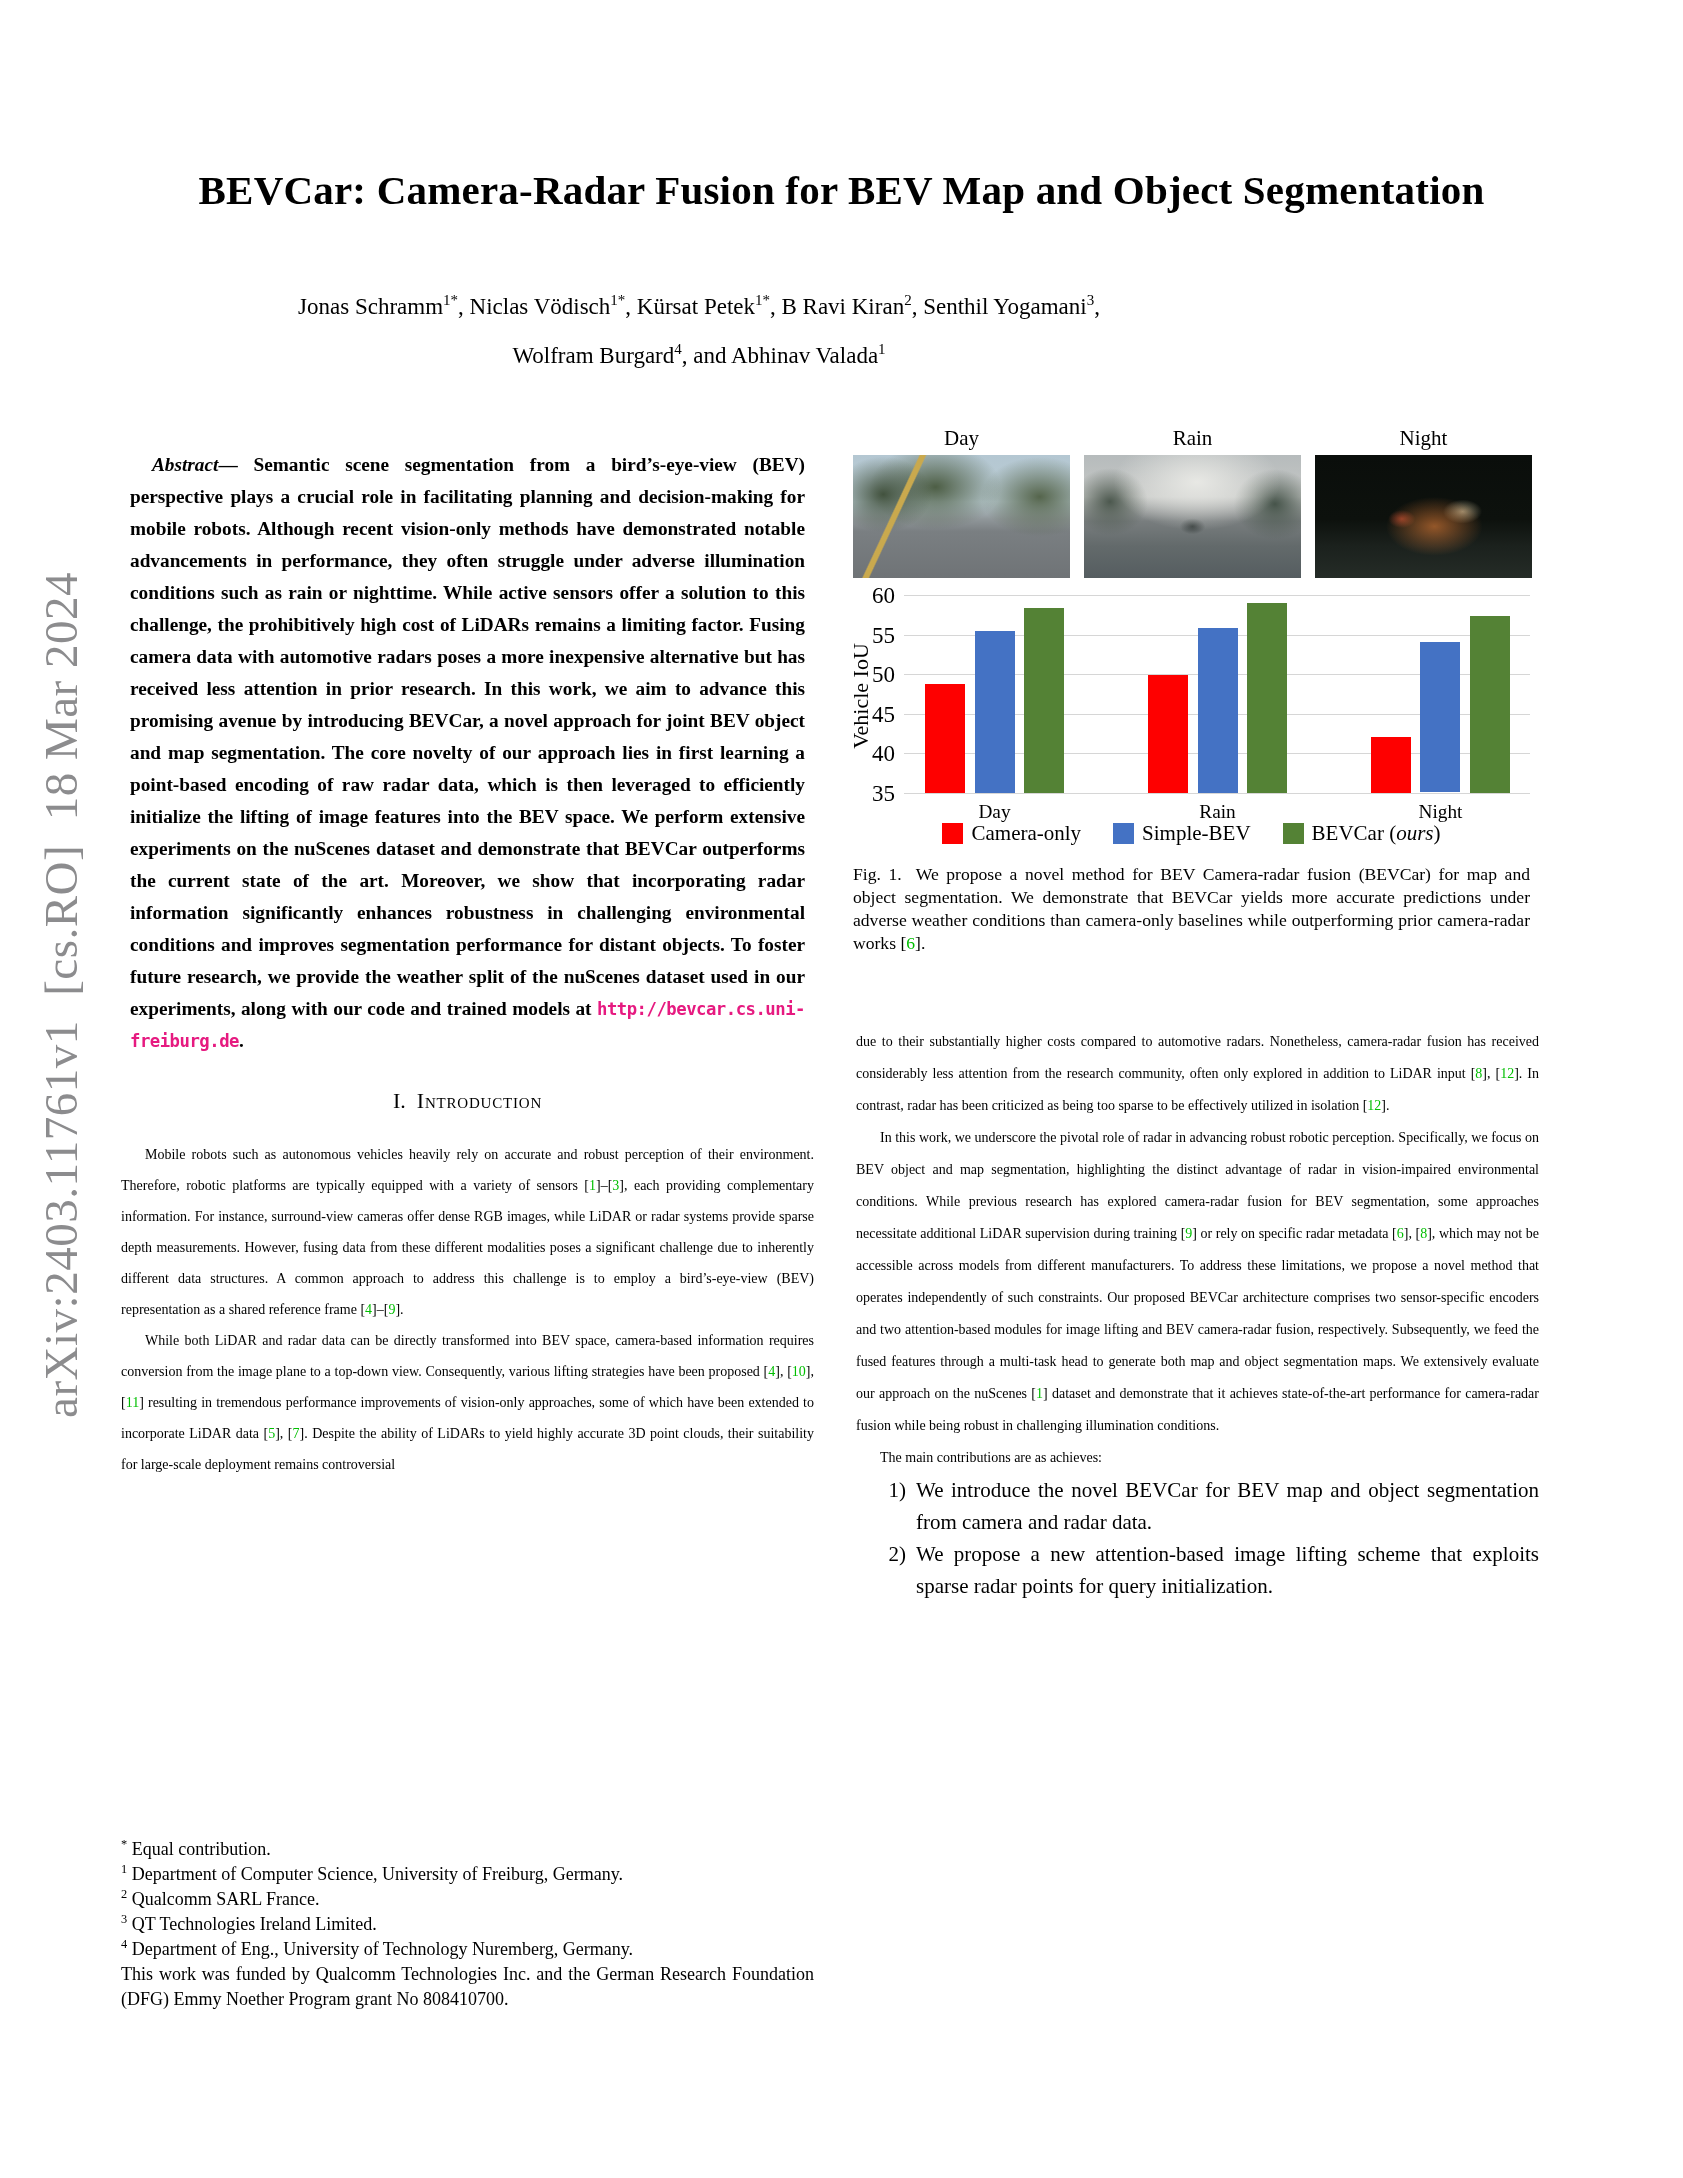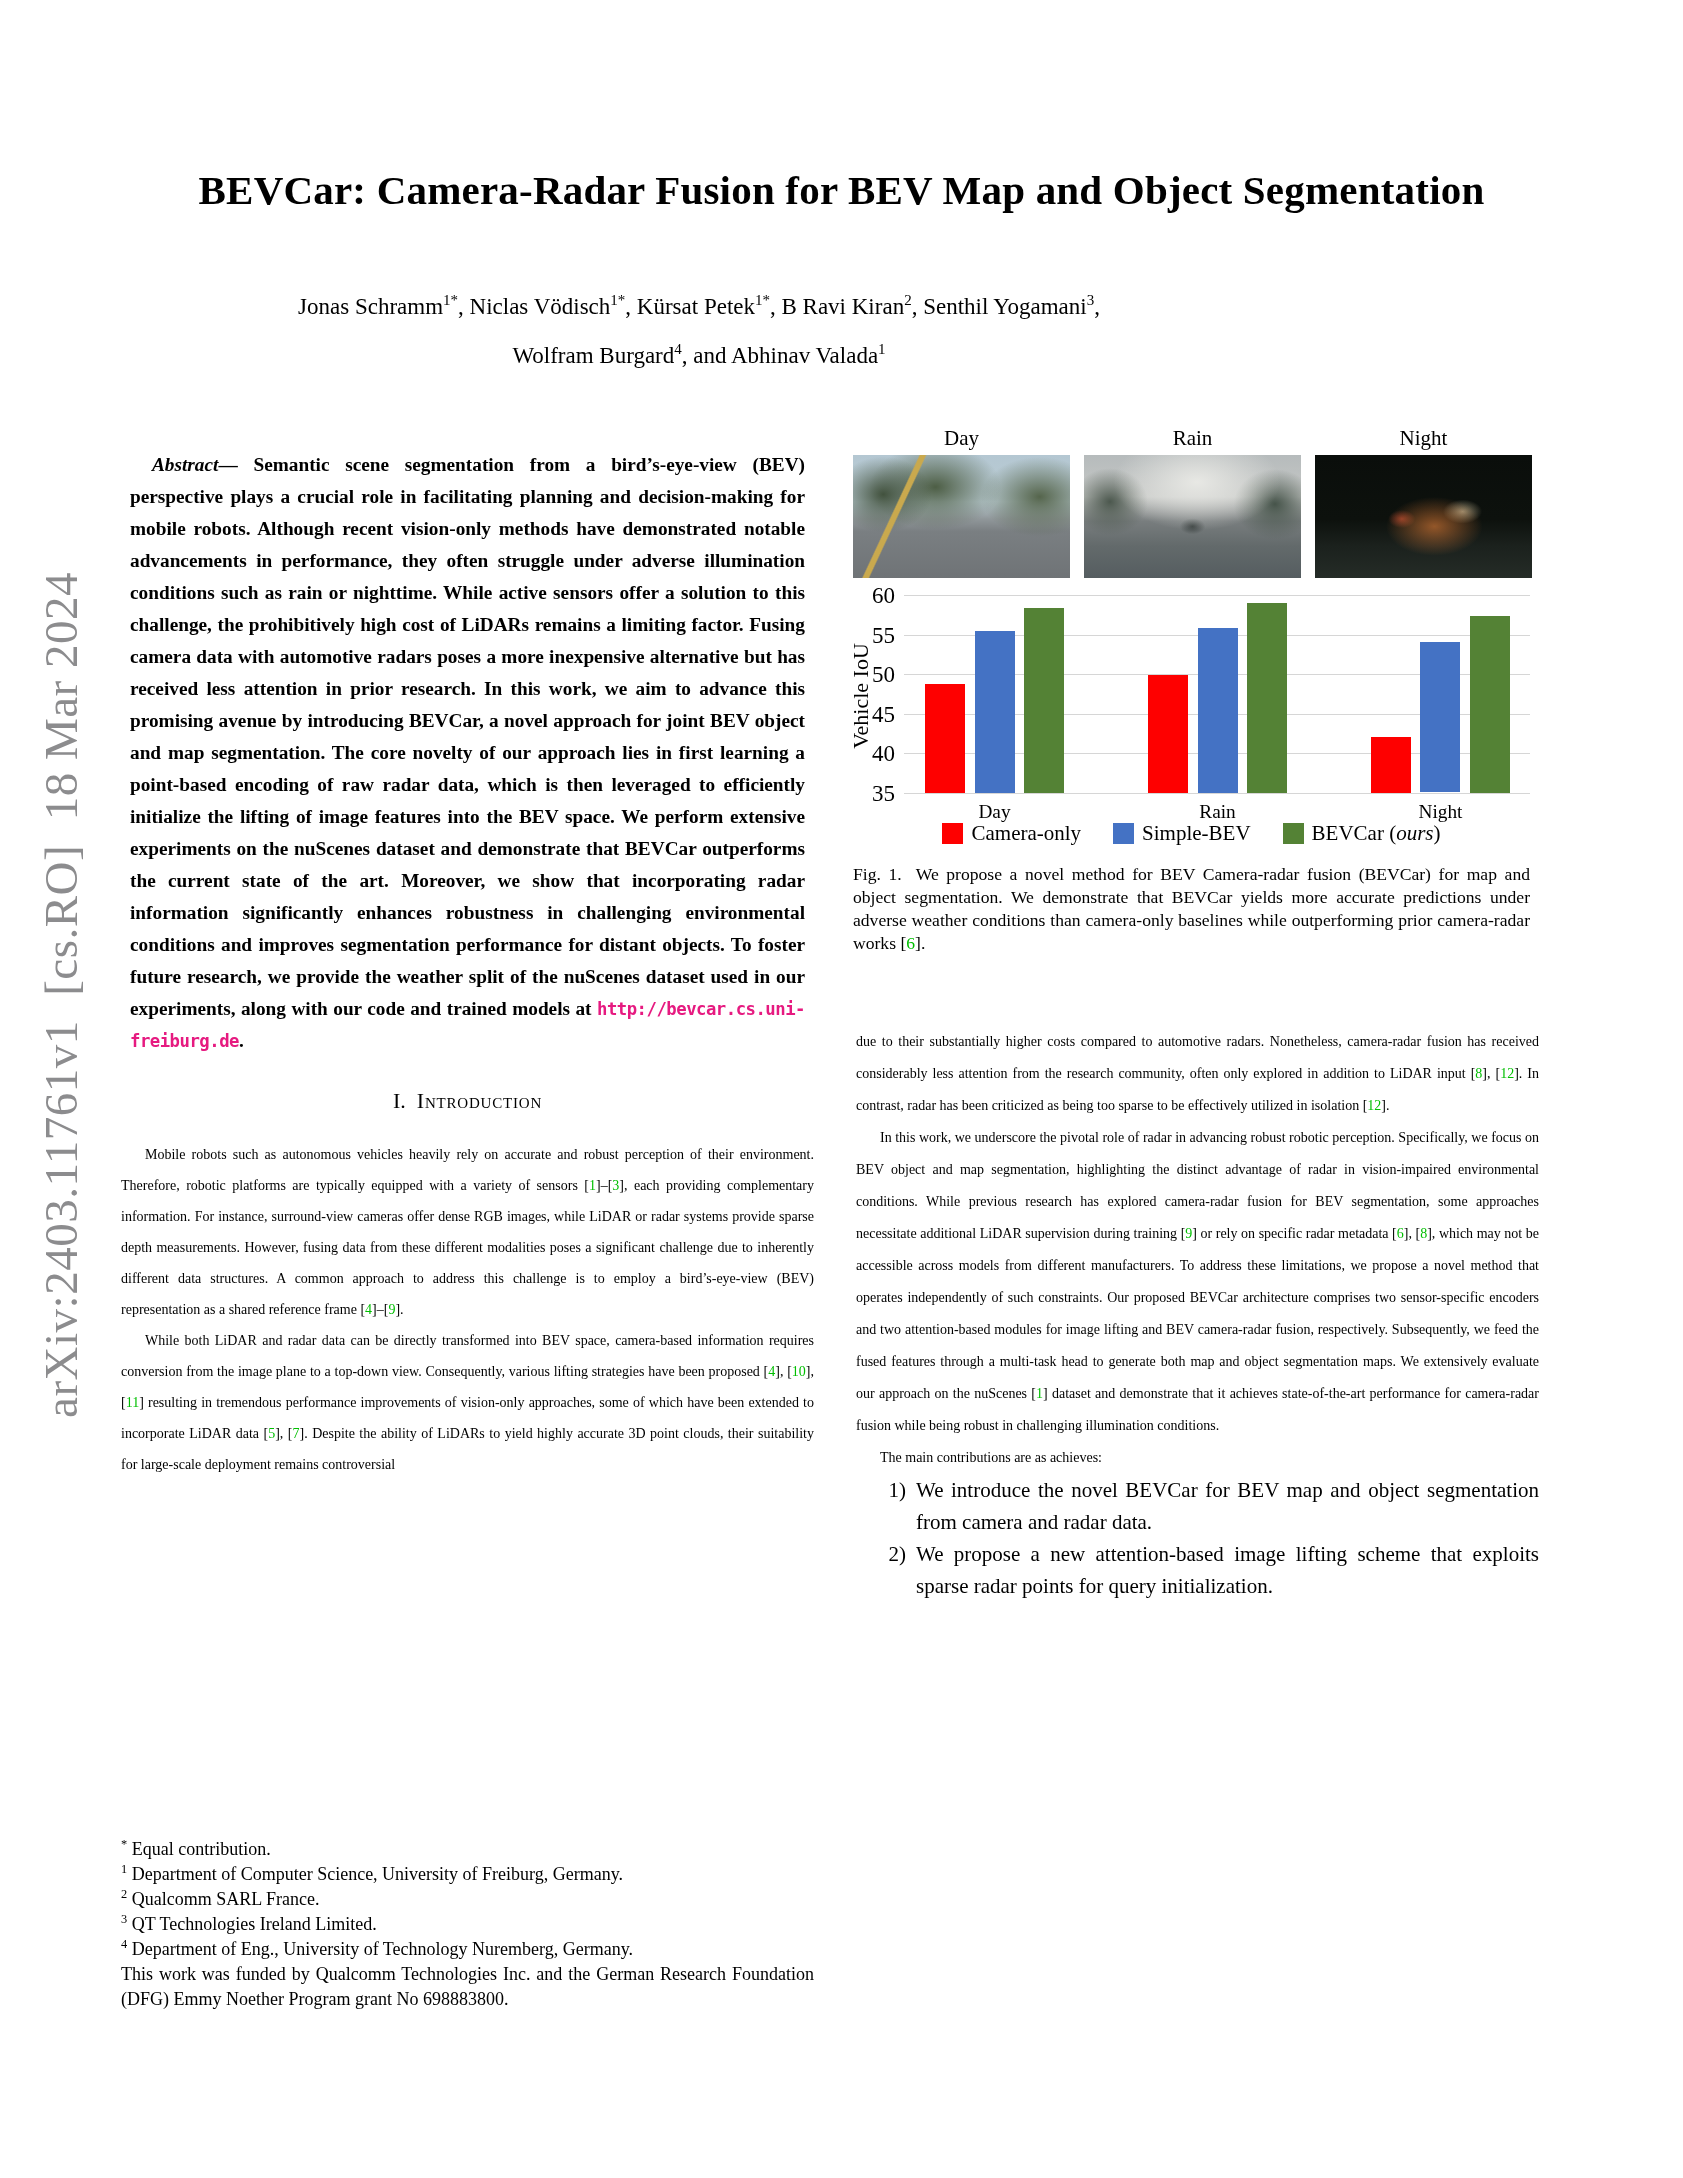--- a/index.html
+++ b/index.html
@@ -128,21 +128,21 @@
     <p class="body-par">Mobile robots such as autonomous vehicles heavily rely on accurate and robust perception of their environment. Therefore, robotic platforms are typically equipped with a variety of sensors [<span class="cite">1</span>]–[<span class="cite">3</span>], each providing complementary information. For instance, surround-view cameras offer dense RGB images, while LiDAR or radar systems provide sparse depth measurements. However, fusing data from these different modalities poses a significant challenge due to inherently different data structures. A common approach to address this challenge is to employ a bird’s-eye-view (BEV) representation as a shared reference frame [<span class="cite">4</span>]–[<span class="cite">9</span>].</p>
     <p class="body-par">While both LiDAR and radar data can be directly transformed into BEV space, camera-based information requires conversion from the image plane to a top-down view. Consequently, various lifting strategies have been proposed [<span class="cite">4</span>], [<span class="cite">10</span>], [<span class="cite">11</span>] resulting in tremendous performance improvements of vision-only approaches, some of which have been extended to incorporate LiDAR data [<span class="cite">5</span>], [<span class="cite">7</span>]. Despite the ability of LiDARs to yield highly accurate 3D point clouds, their suitability for large-scale deployment remains controversial</p>
   </div>
 
   <div class="footnotes">
       <div class="footnote"><sup>*</sup> Equal contribution.</div>
       <div class="footnote"><sup>1</sup> Department of Computer Science, University of Freiburg, Germany.</div>
       <div class="footnote"><sup>2</sup> Qualcomm SARL France.</div>
       <div class="footnote"><sup>3</sup> QT Technologies Ireland Limited.</div>
       <div class="footnote"><sup>4</sup> Department of Eng., University of Technology Nuremberg, Germany.</div>
-      <div class="footnote">This work was funded by Qualcomm Technologies Inc. and the German Research Foundation (DFG) Emmy Noether Program grant No 698883800.</div>
+      <div class="footnote">This work was funded by Qualcomm Technologies Inc. and the German Research Foundation (DFG) Emmy Noether Program grant No 808410700.</div>
     </div>
 
   <div class="figure-panels">
       <div class="panel">
         <div class="panel-label">Day</div>
         <div class="photo photo-day"></div>
       </div>
       <div class="panel">
         <div class="panel-label">Rain</div>
         <div class="photo photo-rain"></div>

